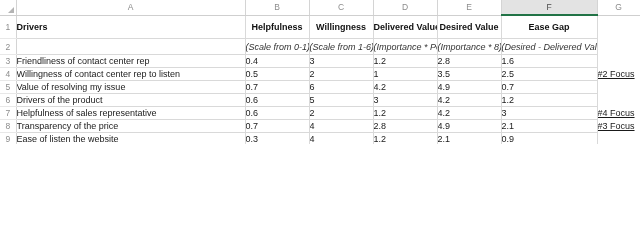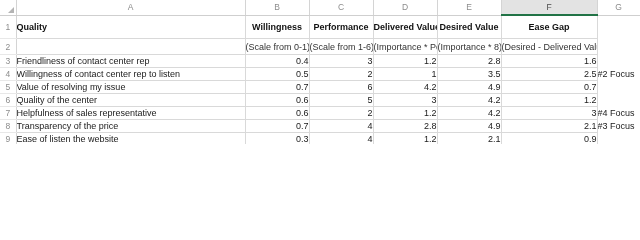--- a/index.html
+++ b/index.html
@@ -60,30 +60,30 @@
 
   
   td.cell{
     border-right:1px solid #d9d9d9;
     border-bottom:1px solid #d9d9d9;
     vertical-align:middle;
     height:12px;
     padding:0 3px;
     font-size:9px;
   }
-  td.cell.noborder{border-right:none;border-bottom:none;}
-  td.num{text-align:right;}
+  td.cell.noborder{border-right:none;border-bottom:none;text-decoration:underline;}
+  td.num{}
   td.txt{text-align:left;}
   td.ctr{text-align:center;}
 
   tr.r1 td.cell,tr.r1 td.rowhdr{height:22px;}
   tr.r2 td.cell,tr.r2 td.rowhdr{height:15px;}
 
   .hdr-label{font-weight:bold;font-size:9px;color:#111;}
-  .sub-label{font-size:8px;color:#333;}
+  .sub-label{font-style:italic;font-size:8px;color:#333;}
   .focus{font-size:9px;color:#1a1a1a;padding-left:2px;}
 </style>
 </head>
 <body>
 
 <div class="sheet">
   <table class="grid">
     <colgroup>
       <col style="width:16px">
       <col style="width:229px">
@@ -104,23 +104,23 @@
       <th>B</th>
       <th>C</th>
       <th>D</th>
       <th>E</th>
       <th class="selected">F</th>
       <th>G</th>
     </tr>
 
     <tr class="r1">
       <td class="rowhdr">1</td>
-      <td class="cell txt hdr-label">Quality</td>
+      <td class="cell txt hdr-label">Drivers</td>
+      <td class="cell ctr hdr-label">Helpfulness</td>
       <td class="cell ctr hdr-label">Willingness</td>
-      <td class="cell ctr hdr-label">Performance</td>
       <td class="cell ctr hdr-label">Delivered Value</td>
       <td class="cell ctr hdr-label">Desired Value</td>
       <td class="cell ctr hdr-label">Ease Gap</td>
       <td class="cell noborder"></td>
     </tr>
 
     <tr class="r2">
       <td class="rowhdr">2</td>
       <td class="cell txt"></td>
       <td class="cell ctr sub-label">(Scale from 0-1)</td>
@@ -159,21 +159,21 @@
       <td class="cell num">0.7</td>
       <td class="cell num">6</td>
       <td class="cell num">4.2</td>
       <td class="cell num">4.9</td>
       <td class="cell num">0.7</td>
       <td class="cell noborder focus"></td>
     </tr>
 
     <tr>
       <td class="rowhdr">6</td>
-      <td class="cell txt">Quality of the center</td>
+      <td class="cell txt">Drivers of the product</td>
       <td class="cell num">0.6</td>
       <td class="cell num">5</td>
       <td class="cell num">3</td>
       <td class="cell num">4.2</td>
       <td class="cell num">1.2</td>
       <td class="cell noborder focus"></td>
     </tr>
 
     <tr>
       <td class="rowhdr">7</td>

